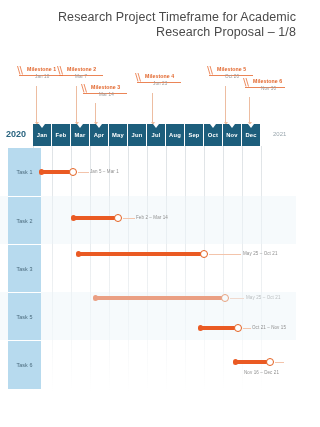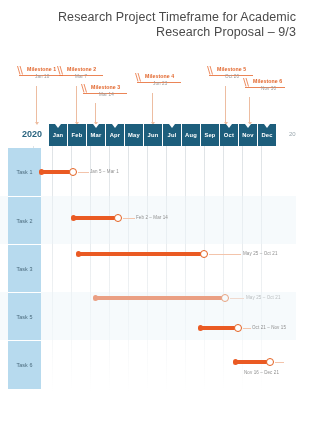--- a/index.html
+++ b/index.html
@@ -55,21 +55,21 @@
   }
   .ms-tick .arrow{
     position:absolute;left:-1.5px;bottom:-1px;
     width:0;height:0;
     border-left:2px solid transparent;
     border-right:2px solid transparent;
     border-top:3px solid #e8a882;
   }
   
   #month-header{
-    position:absolute;left:16px;top:124px;width:296px;height:22px;
+    position:absolute;left:0;top:124px;width:296px;height:22px;
   }
   #year-left{
     position:absolute;left:6px;top:5px;
     font-size:9px;font-weight:bold;color:#2b6580;
   }
   #year-right{
     position:absolute;left:273px;top:7px;
     font-size:6px;color:#9aa7ae;
   }
   .mcell{
@@ -137,21 +137,21 @@
     font-size:4.5px;color:#8e8e8e;
     white-space:nowrap;
     letter-spacing:.1px;
   }
 </style>
 </head>
 <body>
 
 <div id="title-block">
   <div class="line">Research Project Timeframe for Academic</div>
-  <div class="line">Research Proposal – 9/3</div>
+  <div class="line">Research Proposal – 1/8</div>
 </div>
 
 <div id="milestones">
 
   <div class="ms" style="left:17px;top:4px;">
     <svg class="ms-slash" viewBox="0 0 9 9">
         <path d="M0.5 0 L3 8.5 M3 0 L5.5 8.5" stroke="#e8703a" stroke-width="0.8" fill="none"></path>
       </svg>
     <div class="ms-rule" style="width:44px;"></div>
     <div class="ms-name">Milestone 1</div>

